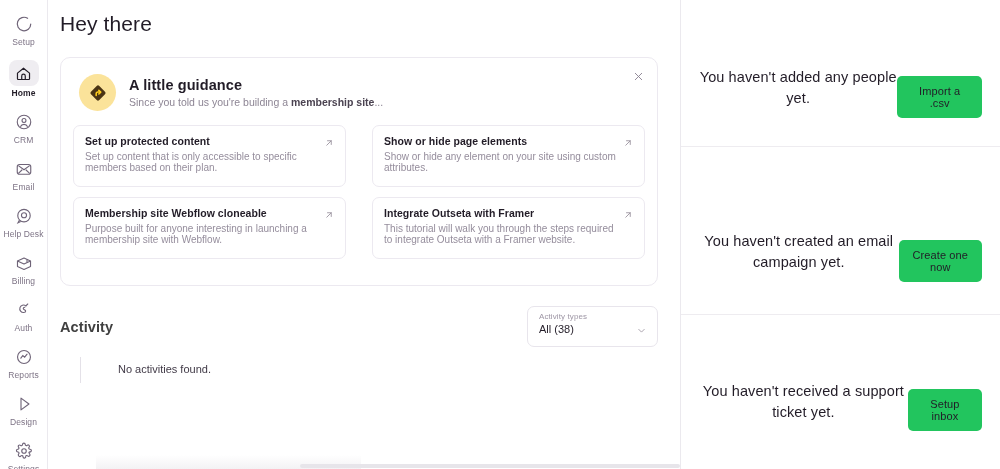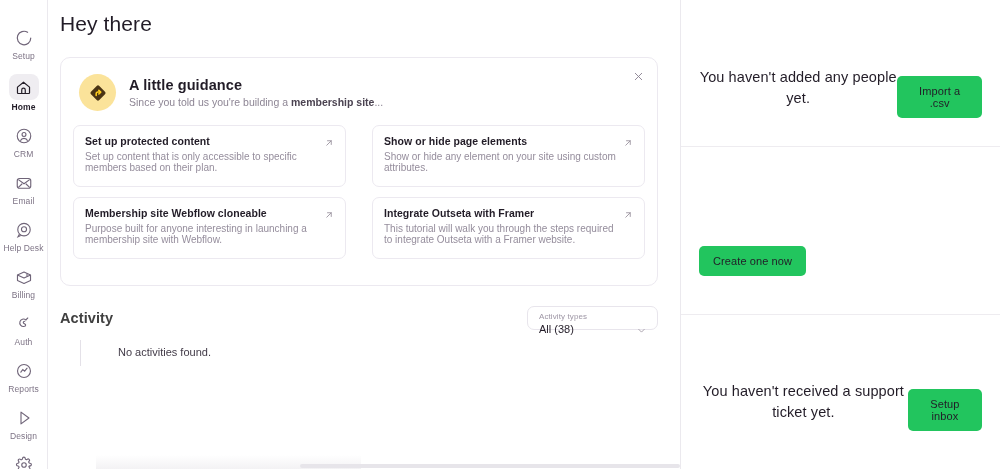--- a/index.html
+++ b/index.html
@@ -12,21 +12,21 @@
     overflow: hidden;
   }
   .app { display: flex; width: 1000px; height: 469px; position: relative; }
 
   
   .sidebar {
     width: 48px; height: 469px;
     background: #ffffff;
     border-right: 1px solid #ebe9ee;
     display: flex; flex-direction: column; align-items: center;
-    padding-top: 22px;
+    padding-top: 8px;
     flex: 0 0 48px;
     position: relative;
   }
   .nav-item {
     width: 44px;
     display: flex; flex-direction: column; align-items: center;
     padding: 5px 0 4px 0;
     margin-bottom: 3px;
     cursor: pointer;
     border-radius: 8px;
@@ -152,21 +152,21 @@
 
   
   .activity-head {
     display: flex; align-items: center; justify-content: space-between;
     margin-top: 20px;
   }
   .activity-title {
     font-size: 14.5px; color: #404040; letter-spacing: .1px;
   }
   .select-box {
-    width: 131px; height: 24px;
+    width: 131px; height: 41px;
     border: 1px solid #e8e5ec;
     border-radius: 7px;
     background: #fff;
     padding: 5px 10px 0 11px;
     position: relative;
     cursor: pointer;
   }
   .select-label { font-size: 8px; color: #9e96a5; letter-spacing: .1px; }
   .select-value { font-size: 11px; color: #241e29; margin-top: 2px; }
   .select-caret {
@@ -447,20 +447,21 @@
   </section>
 
   <aside class="right">
 
     <div class="right-sec s1">
       <div class="right-msg">You haven't added any people yet.</div>
       <button class="yellow-btn">Import a .csv</button>
     </div>
 
     <div class="right-sec s2">
+      <div class="right-msg">You haven't created an email campaign yet.</div>
       <button class="yellow-btn">Create one now</button>
     </div>
 
     <div class="right-sec s3">
       <div class="right-msg">You haven't received a support ticket yet.</div>
       <button class="yellow-btn">Setup inbox</button>
     </div>
 
   </aside>
 

